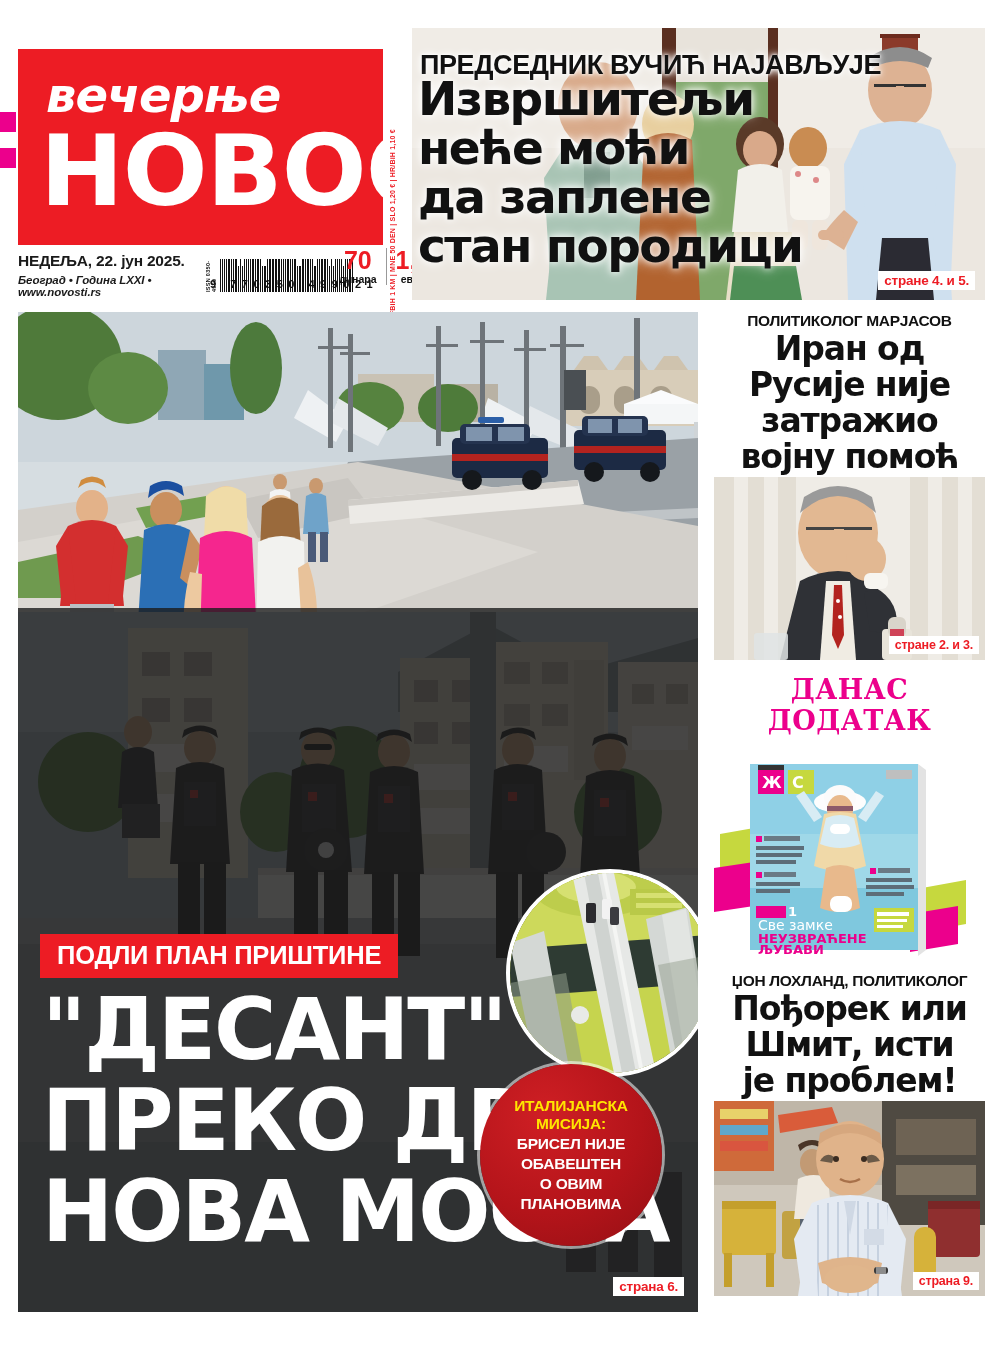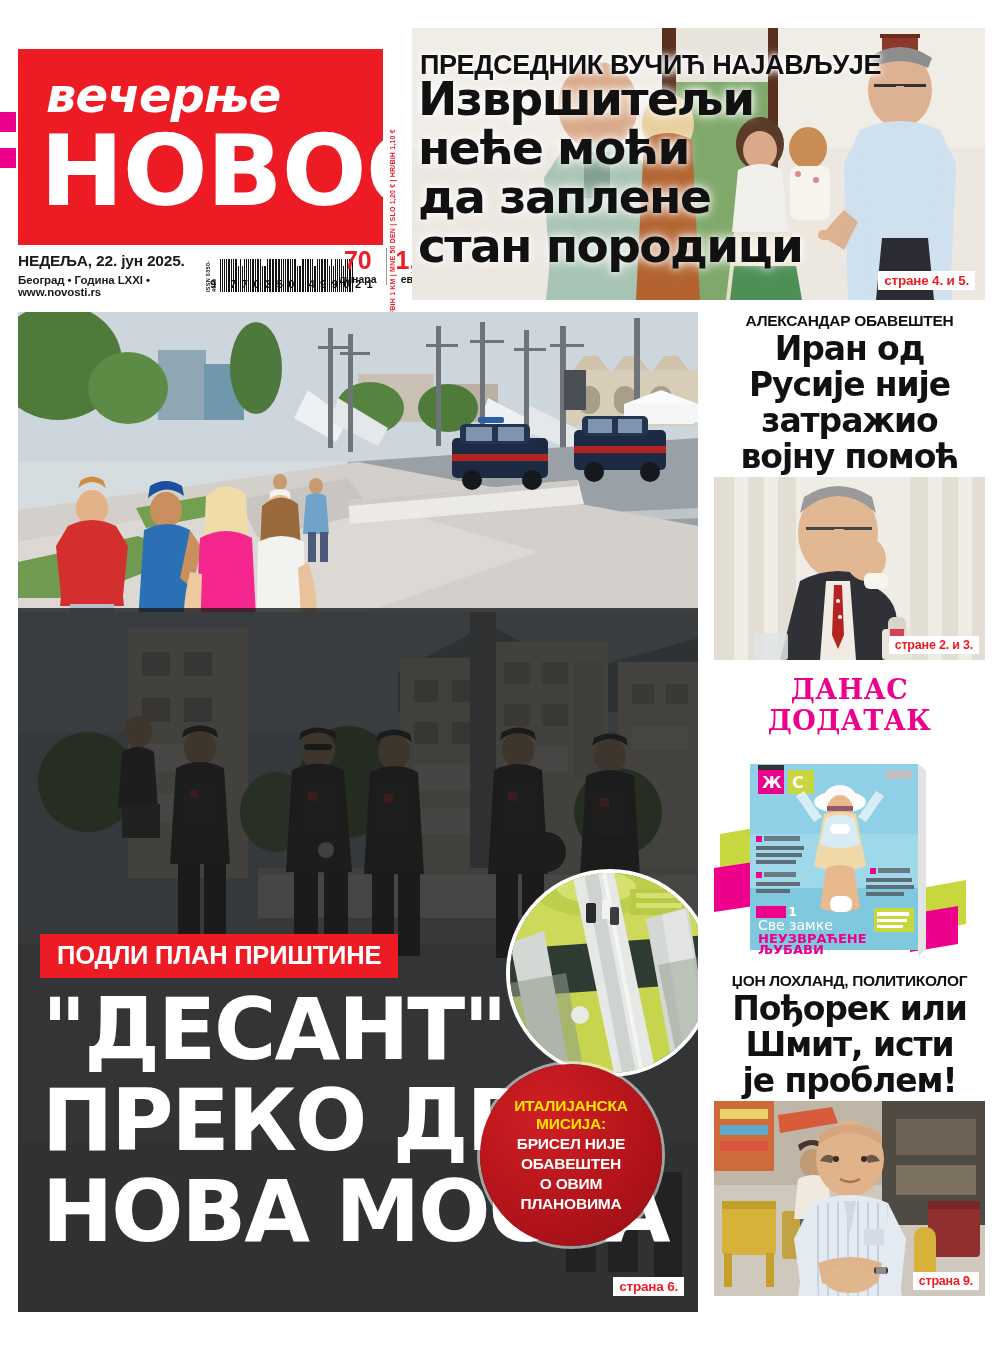--- a/index.html
+++ b/index.html
@@ -41,21 +41,21 @@
   .price-strip span {
     transform:rotate(-90deg); transform-origin:center;
     white-space:nowrap;
     font-size:7px; font-weight:700; color:#ED1C24;
     letter-spacing:.2px;
   }
 
   
   .dateline { position:absolute; left:18px; top:252px; width:190px; }
   .dateline .d1 { font-size:15.5px; font-weight:700; color:#1a1a1a; letter-spacing:-.2px; }
-  .dateline .d2 { margin-top:4px; font-size:11.5px; font-weight:700; color:#1a1a1a; letter-spacing:-.1px; }
+  .dateline .d2 { margin-top:4px; font-size:11.5px; font-weight:700; color:#1a1a1a; letter-spacing:-.1px;font-style:italic; }
 
   .barcode-wrap { position:absolute; left:205px; top:250px; height:42px; display:flex; align-items:flex-end; }
   .issn { writing-mode:vertical-rl; transform:rotate(180deg); font-size:5.5px; font-weight:700; color:#111; margin-right:3px; letter-spacing:.3px; }
   .barcode { height:33px; display:flex; align-items:flex-end; }
   .barcode i { display:block; width:1px; height:33px; background:#111; margin-right:1px; }
   .barcode i.w { width:2px; }
   .barcode i.t { height:26px; }
   .bc-digits { position:absolute; left:210px; top:278px; font-size:11px; letter-spacing:5.5px; color:#111; font-weight:600; }
 
   .price-box { position:absolute; left:330px; top:248px; display:flex; }
@@ -599,21 +599,21 @@
       <div class="c2">О ОВИМ</div>
       <div class="c2">ПЛАНОВИМА</div>
     </div>
 
     <div class="pageref">страна 6.</div>
   </div>
 
   <div class="rail">
 
     <div class="art">
-      <div class="art-kicker">АЛЕКСАНДАР ОБАВЕШТЕН</div>
+      <div class="art-kicker">ПОЛИТИКОЛОГ МАРЈАСОВ</div>
       <div class="art-head">
         <div>Иран од</div>
         <div>Русије није</div>
         <div>затражио</div>
         <div>војну помоћ</div>
       </div>
       <div class="art-photo" style="height:183px">
         <svg width="271" height="183" viewBox="0 0 271 183" preserveAspectRatio="none">
           <rect width="271" height="183" fill="#efece6"></rect>
           <g fill="#e3ded4">

